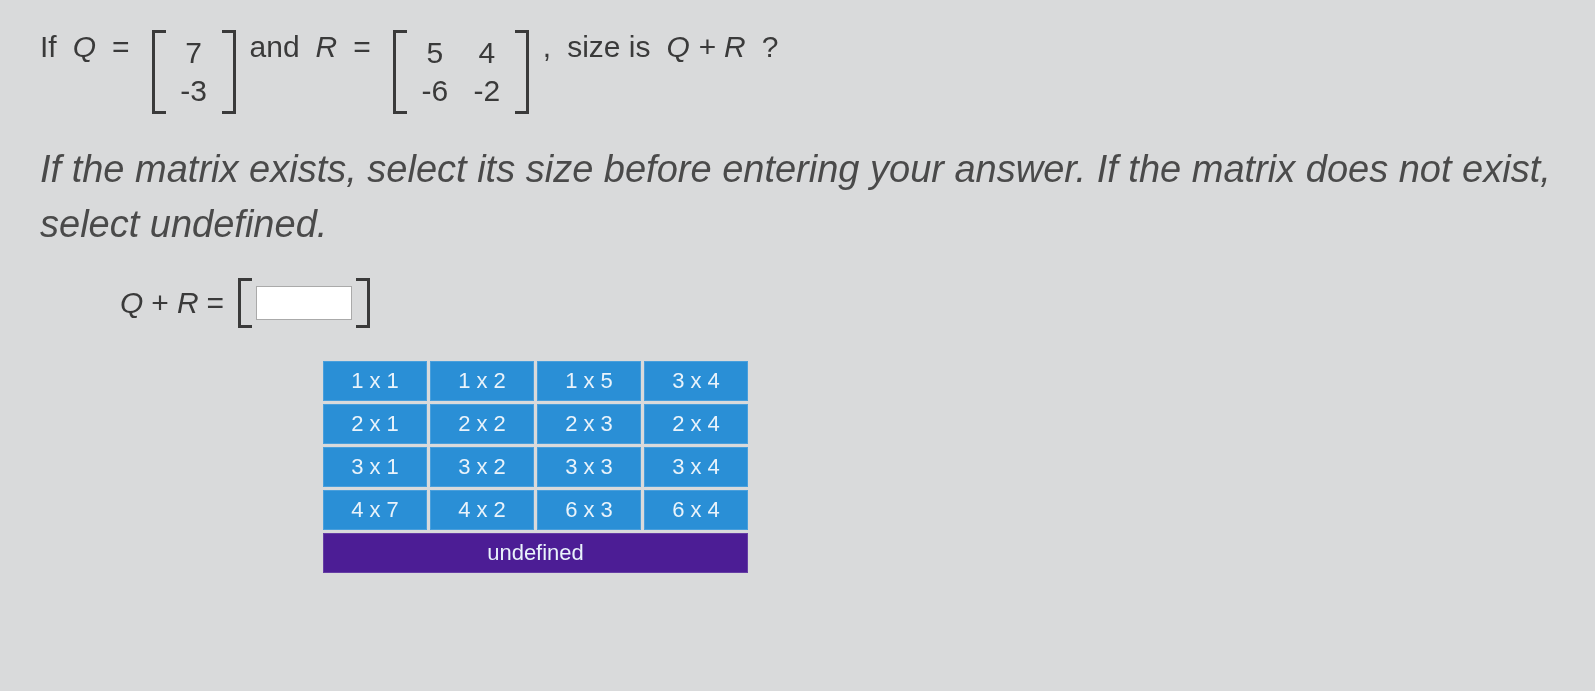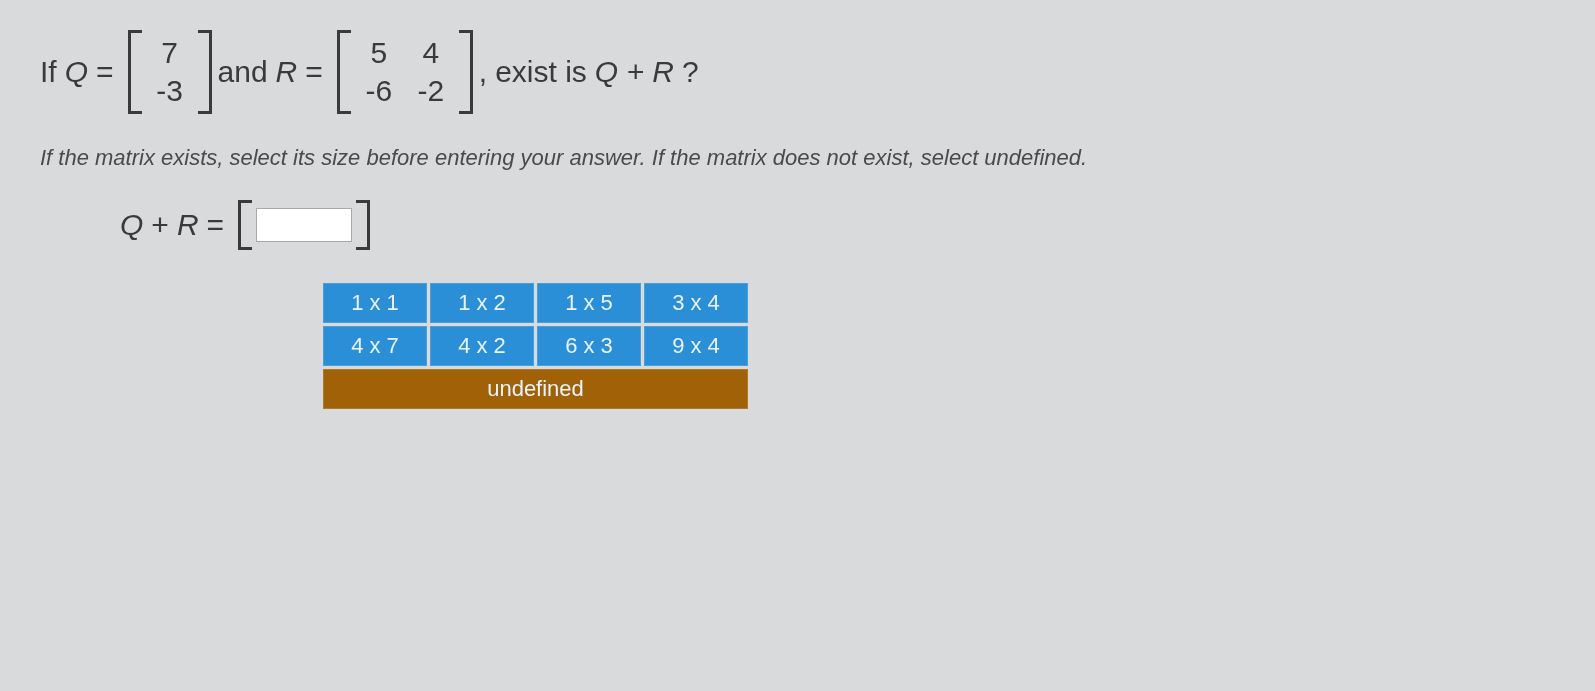--- a/index.html
+++ b/index.html
@@ -8,24 +8,25 @@
     padding: 30px 40px;
     font-family: "Segoe UI", Verdana, sans-serif;
     background: #d9dadb;
     color: #3a3a3a;
     width: 1595px;
     height: 691px;
     overflow: hidden;
   }
   .question-line {
     display: flex;
-    align-items: center;
+    align-items: flex-start;
     flex-wrap: wrap;
     font-size: 30px;
     margin-bottom: 28px;
+    gap: 8px;
   }
   .question-line .seg { margin-right: 8px; }
   .matrix {
     display: inline-flex;
     align-items: stretch;
     margin: 0 6px;
   }
   .bracket {
     width: 14px;
     position: relative;
@@ -52,21 +53,21 @@
     display: flex;
   }
   .matrix-cell {
     min-width: 52px;
     text-align: center;
     padding: 2px 10px;
     font-size: 30px;
   }
   .instruction {
     font-style: italic;
-    font-size: 22px;
+    font-size: 38px;
     color: #4a4a4a;
     line-height: 1.45;
     margin-bottom: 26px;
     max-width: 1520px;
   }
   .answer-line {
     display: flex;
     align-items: center;
     font-size: 30px;
     font-style: italic;
@@ -98,21 +99,21 @@
     color: #e9f3fb;
     font-size: 22px;
     text-align: center;
     padding: 6px 0;
     width: 104px;
     cursor: pointer;
     font-family: "Segoe UI", Verdana, sans-serif;
     border: 1px solid rgba(255,255,255,0.15);
   }
   .undef-cell {
-    background: #a16207;
+    background: #4c1d95;
     color: #e9f3fb;
     font-size: 22px;
     text-align: center;
     padding: 6px 0;
     cursor: pointer;
     border: 1px solid rgba(255,255,255,0.15);
   }
 </style>
 </head>
 <body>
@@ -148,21 +149,21 @@
       </span>
       <span class="matrix-row">
         <span class="matrix-cell">-6</span>
         <span class="matrix-cell">-2</span>
       </span>
     </span>
     <span class="bracket right"></span>
   </span>
 
   <span class="seg">,</span>
-  <span class="seg">exist is</span>
+  <span class="seg">size is</span>
   <span class="seg"><i>Q + R</i></span>
     <span class="seg">?</span>
 </div>
 
 <div class="instruction">If the matrix exists, select its size before entering your answer. If the matrix does not exist, select undefined.</div>
 
 <div class="answer-line">
   <span class="seg var">Q</span>
   <span class="seg">+</span>
   <span class="seg var">R</span>
@@ -180,23 +181,35 @@
 <div class="size-grid-wrap">
   <table class="size-grid">
     <tbody>
         <tr>
       <td class="size-cell">1 x 1</td>
       <td class="size-cell">1 x 2</td>
       <td class="size-cell">1 x 5</td>
       <td class="size-cell">3 x 4</td>
     </tr>
     <tr>
+      <td class="size-cell">2 x 1</td>
+      <td class="size-cell">2 x 2</td>
+      <td class="size-cell">2 x 3</td>
+      <td class="size-cell">2 x 4</td>
+    </tr>
+    <tr>
+      <td class="size-cell">3 x 1</td>
+      <td class="size-cell">3 x 2</td>
+      <td class="size-cell">3 x 3</td>
+      <td class="size-cell">3 x 4</td>
+    </tr>
+    <tr>
       <td class="size-cell">4 x 7</td>
       <td class="size-cell">4 x 2</td>
       <td class="size-cell">6 x 3</td>
-      <td class="size-cell">9 x 4</td>
+      <td class="size-cell">6 x 4</td>
     </tr>
     <tr>
       <td class="undef-cell" colspan="4">undefined</td>
     </tr>
   </tbody>
     </table>
 </div>
 
 </body></html>

